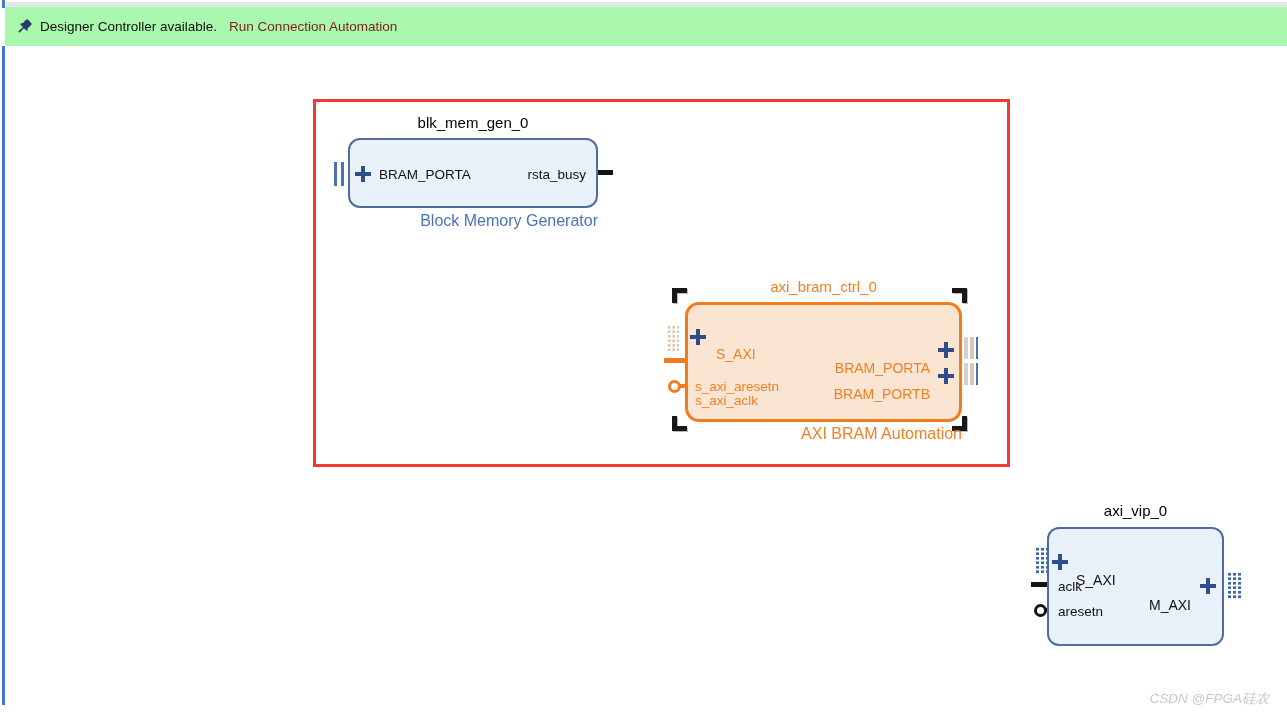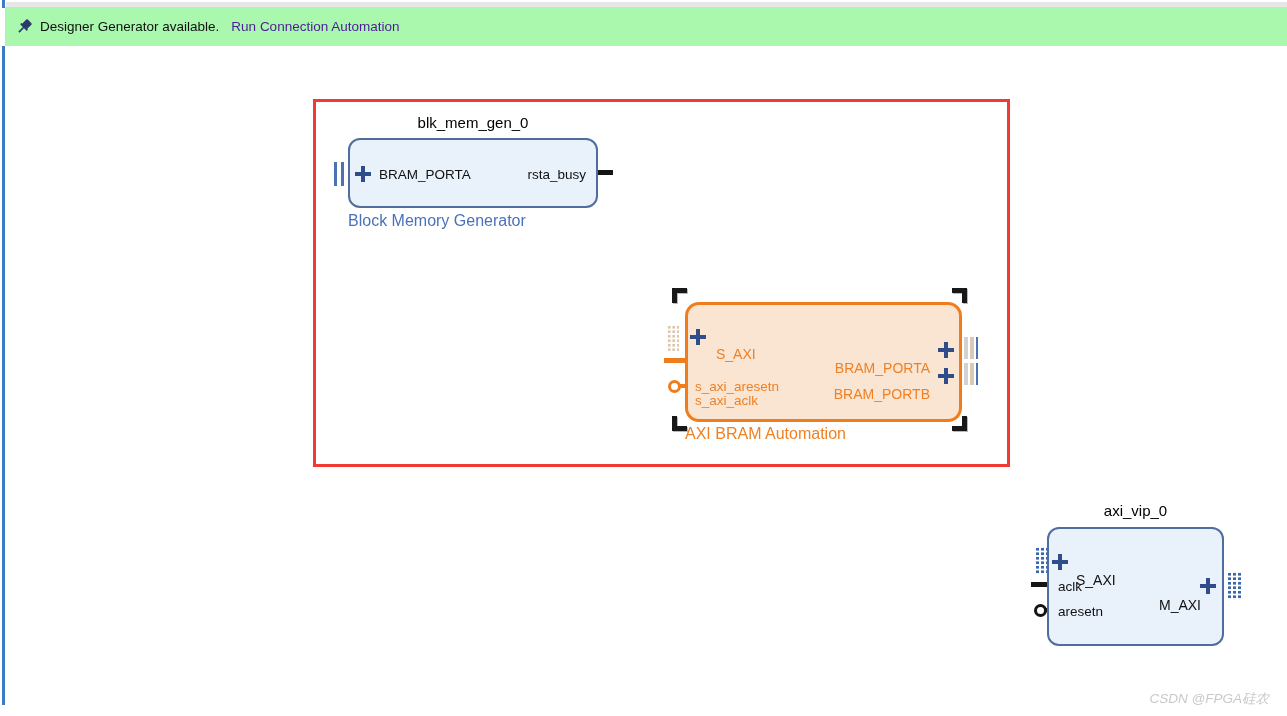--- a/index.html
+++ b/index.html
@@ -12,27 +12,27 @@
   .top-gray-strip{position:absolute;left:6px;top:2px;right:0;height:5px;background:#e6e6e6;}
   .edge-top{position:absolute;left:2px;top:0;width:3px;height:8px;background:#3d7bc8;}
   .edge-main{position:absolute;left:2px;top:46px;width:3px;height:659px;background:#3d7bc8;}
   
   .banner{
     position:absolute;left:5px;top:7px;right:0;height:39px;background:#a9f8ae;
     display:flex;align-items:center;padding-left:11px;box-sizing:border-box;
   }
   .banner .pin{width:17px;height:17px;flex:0 0 auto;margin-right:7px;}
   .banner .msg{font-size:13.5px;color:#101010;}
-  .banner .lnk{font-size:13.5px;color:#4c1d95;margin-left:12px;text-decoration:none;cursor:pointer;text-align:center;}
+  .banner .lnk{font-size:13.5px;color:#7f1d1d;margin-left:12px;text-decoration:none;cursor:pointer;text-align:center;}
   
   .sel-rect{position:absolute;left:313px;top:99px;width:697px;height:368px;
     border:3px solid #ef3b33;box-sizing:border-box;}
   
   .inst-title{position:absolute;font-size:15px;color:#000;text-align:center;height:18px;line-height:18px;white-space:nowrap;}
-  .type-label{position:absolute;font-size:16px;text-align:left;height:19px;line-height:19px;white-space:nowrap;}
+  .type-label{position:absolute;font-size:16px;text-align:right;height:19px;line-height:19px;white-space:nowrap;}
   .ip-block{position:absolute;box-sizing:border-box;}
   .blue-block{background:#e9f1fb;border:2px solid #4f6d9e;border-radius:12px;}
   .orange-block{background:#fae5d3;border:3px solid #ef7d1e;border-radius:14px;}
   .plus{position:absolute;width:16px;height:16px;}
   .plus::before{content:"";position:absolute;left:6px;top:0;width:4px;height:16px;background:#2e4d8a;}
   .plus::after{content:"";position:absolute;left:0;top:6px;width:16px;height:4px;background:#2e4d8a;}
   .plbl{position:absolute;white-space:nowrap;}
   .blk-txt{color:#111111;}
   .org-txt{color:#f08023;}
   .f14{font-size:14px;height:17px;line-height:17px;margin-top:18px;}
@@ -65,39 +65,40 @@
   <div class="edge-main"></div>
 
   <div class="banner">
     <svg class="pin" viewBox="0 0 16 16">
       <g fill="#2b3a6b" transform="rotate(45 8 8)">
         <rect x="4.6" y="1.2" width="6.8" height="7.2" rx="1"></rect>
         <rect x="3.6" y="7.6" width="8.8" height="1.8" rx="0.6"></rect>
         <rect x="7.2" y="9" width="1.6" height="6.4"></rect>
       </g>
     </svg>
-    <span class="msg">Designer Generator available.</span>
+    <span class="msg">Designer Controller available.</span>
     <a class="lnk">Run Connection Automation</a>
   </div>
 
   <div class="sel-rect"></div>
 
   <div class="inst-title" style="left:348px;top:114px;width:250px;text-align:center;">blk_mem_gen_0</div>
 
   <div class="dbl-bar" style="left:334px;top:162px;"></div>
 
   <div class="ip-block blue-block" style="left:348px;top:138px;width:250px;height:70px;">
     <span class="plus" style="left:5px;top:26px;"></span>
     <span class="plbl f13 blk-txt" style="left:29px;top:27px;">BRAM_PORTA</span>
     <span class="plbl f13 blk-txt" style="right:10px;top:27px;">rsta_busy</span>
   </div>
   <div class="stub" style="left:598px;top:170px;width:15px;height:5px;background:#141414;"></div>
 
   <div class="type-label" style="left:348px;top:211px;width:250px;color:#4a72b9;">Block Memory Generator</div>
 
+  <div class="inst-title org-txt" style="left:685px;top:278px;width:277px;color:#f08023;">axi_bram_ctrl_0</div>
 
   <div class="bracket br-tl" style="left:672px;top:288px;"></div>
   <div class="bracket br-tr" style="left:952px;top:288px;"></div>
   <div class="bracket br-bl" style="left:672px;top:416px;"></div>
   <div class="bracket br-br" style="left:952px;top:416px;"></div>
 
   <div class="dots dots-tan" style="left:667px;top:325px;width:12px;height:26px;"></div>
   <div class="stub" style="left:664px;top:358px;width:22px;height:5px;background:#ef7d1e;"></div>
   <div class="stub" style="left:677px;top:384px;width:9px;height:4px;background:#ef7d1e;"></div>
   <div class="donut" style="left:668px;top:380px;border:3.5px solid #ef7d1e;"></div>
@@ -131,21 +132,21 @@
   <div class="dots dots-blue" style="left:1035px;top:547px;width:12px;height:27px;"></div>
   <div class="stub" style="left:1031px;top:582px;width:18px;height:5px;background:#141414;"></div>
   <div class="donut" style="left:1034px;top:604px;border:3.5px solid #141414;"></div>
   <div class="stub" style="left:1044px;top:608px;width:7px;height:4px;background:#141414;"></div>
 
   <div class="ip-block blue-block" style="left:1047px;top:527px;width:177px;height:119px;">
     <span class="plus" style="left:3px;top:25px;"></span>
     <span class="plbl f14 blk-txt" style="left:27px;top:25px;">S_AXI</span>
     <span class="plbl f13 blk-txt" style="left:9px;top:50px;">aclk</span>
     <span class="plbl f13 blk-txt" style="left:9px;top:75px;">aresetn</span>
-    <span class="plbl f14 blk-txt" style="right:21px;top:50px;">M_AXI</span>
+    <span class="plbl f14 blk-txt" style="right:31px;top:50px;">M_AXI</span>
     <span class="plus" style="left:151px;top:49px;"></span>
   </div>
 
   <div class="dots dots-blue" style="left:1227px;top:572px;width:14px;height:28px;"></div>
 
 
   <div class="watermark">CSDN @FPGA硅农</div>
 
 </div>
 

